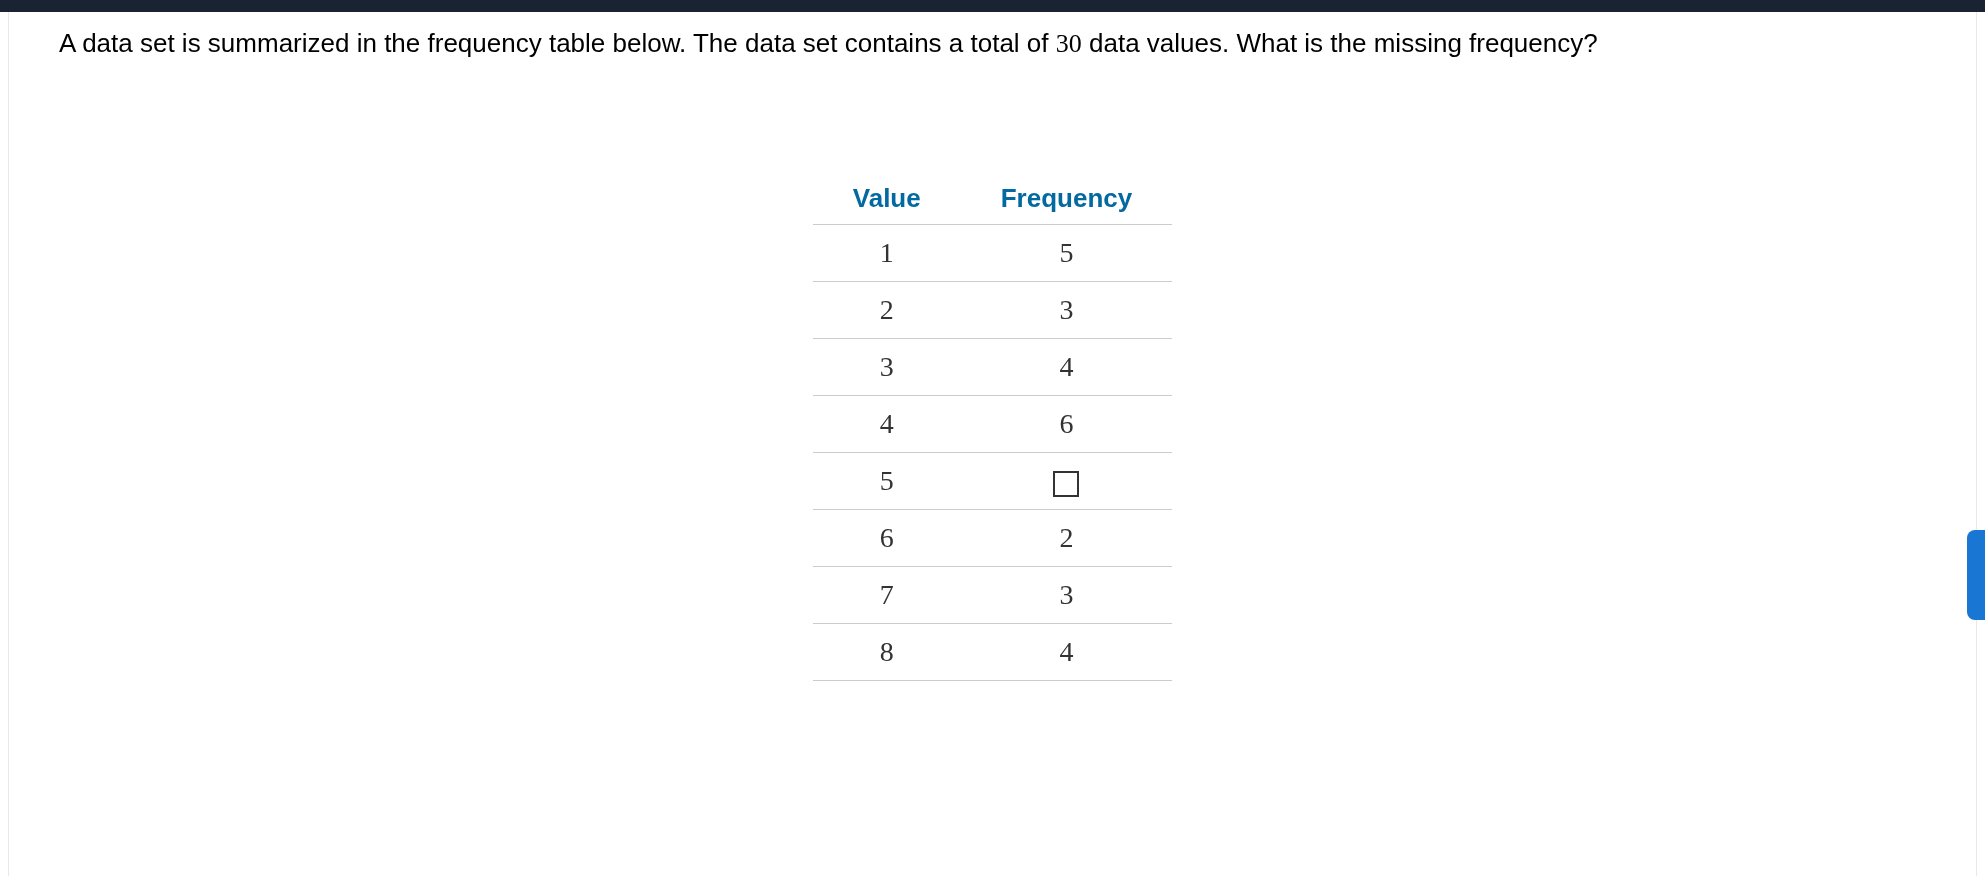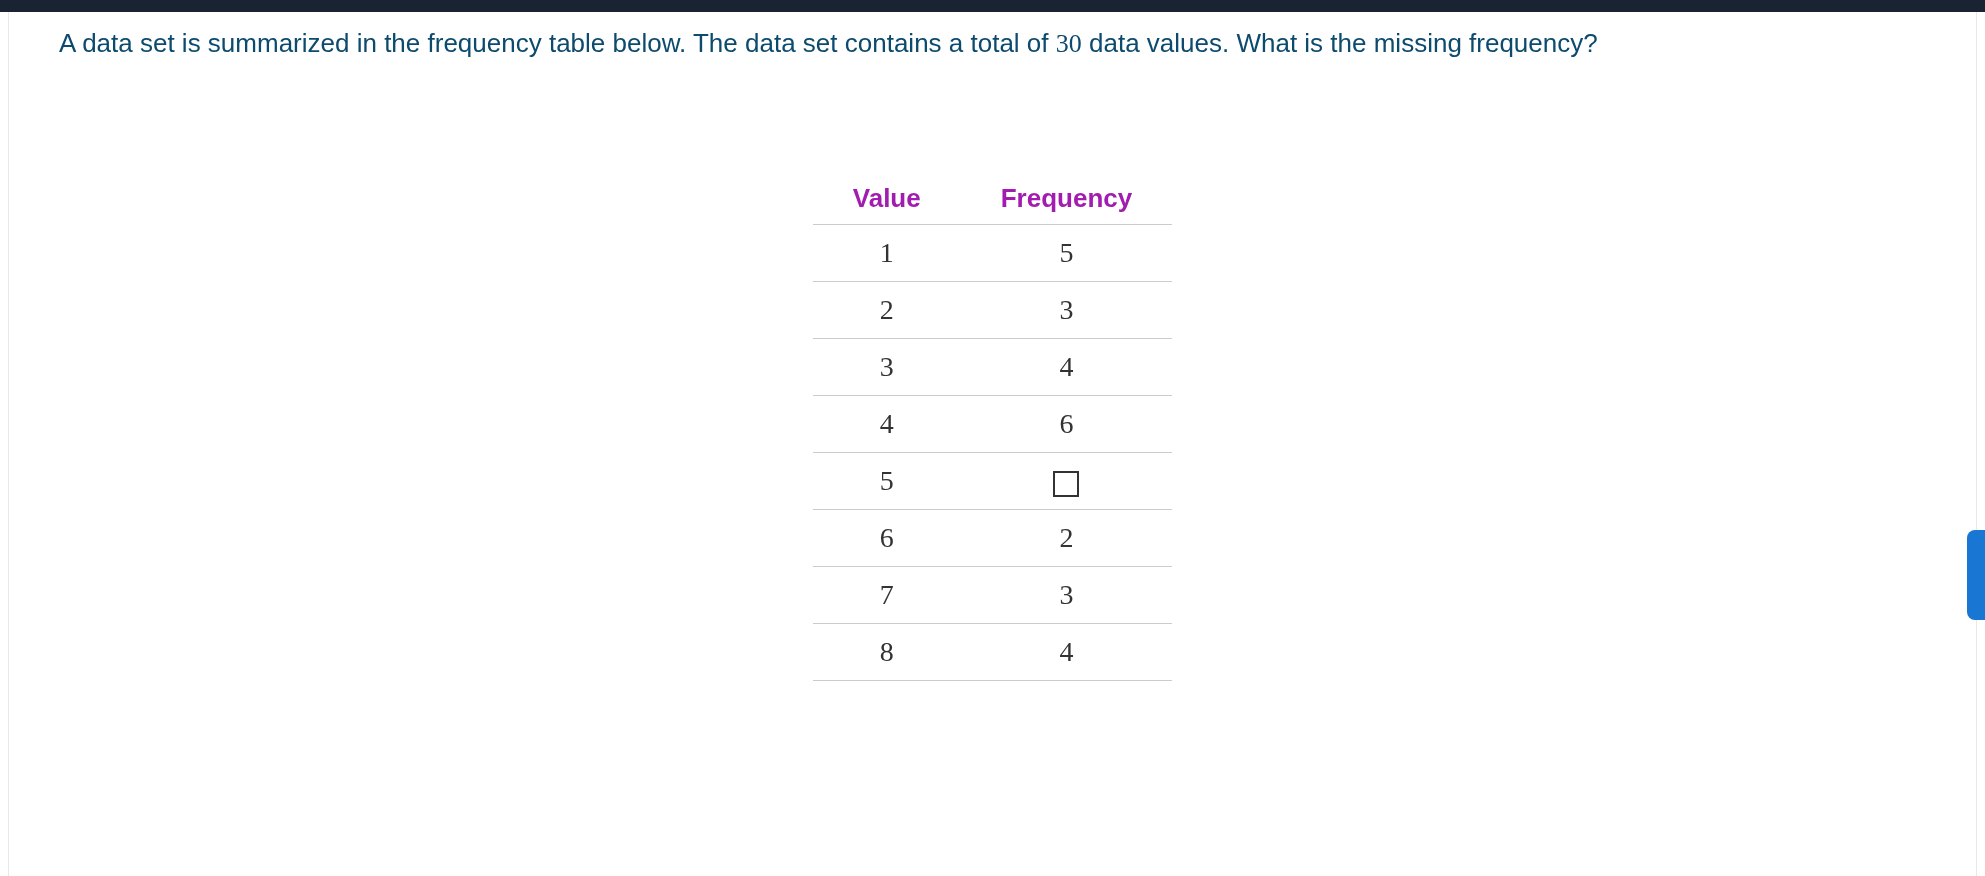--- a/index.html
+++ b/index.html
@@ -22,40 +22,40 @@
   .content-area {
     padding: 12px 50px 0 50px;
     background: #ffffff;
     border-left: 1px solid #e8e8e8;
     border-right: 1px solid #e8e8e8;
     margin: 0 8px;
     height: 864px;
   }
   .question-text {
     font-size: 26px;
-    color: #0c4a6e;
+    color: #000000;
     line-height: 1.5;
     font-weight: 400;
   }
   .question-text .num {
     font-family: 'Times New Roman', Times, serif;
   }
   .table-wrap {
     display: flex;
     justify-content: center;
     margin-top: 110px;
   }
   .freq-table {
     border-collapse: collapse;
   }
   .freq-table th {
     font-family: 'Segoe UI', Tahoma, Geneva, Verdana, sans-serif;
     font-size: 26px;
     font-weight: 700;
-    color: #a21caf;
+    color: #0369a1;
     padding: 10px 40px;
     border-bottom: 1px solid #cccccc;
     text-align: center;
   }
   .freq-table td {
     font-family: 'Times New Roman', Times, serif;
     font-size: 28px;
     color: #333333;
     padding: 12px 40px;
     border-bottom: 1px solid #cccccc;

